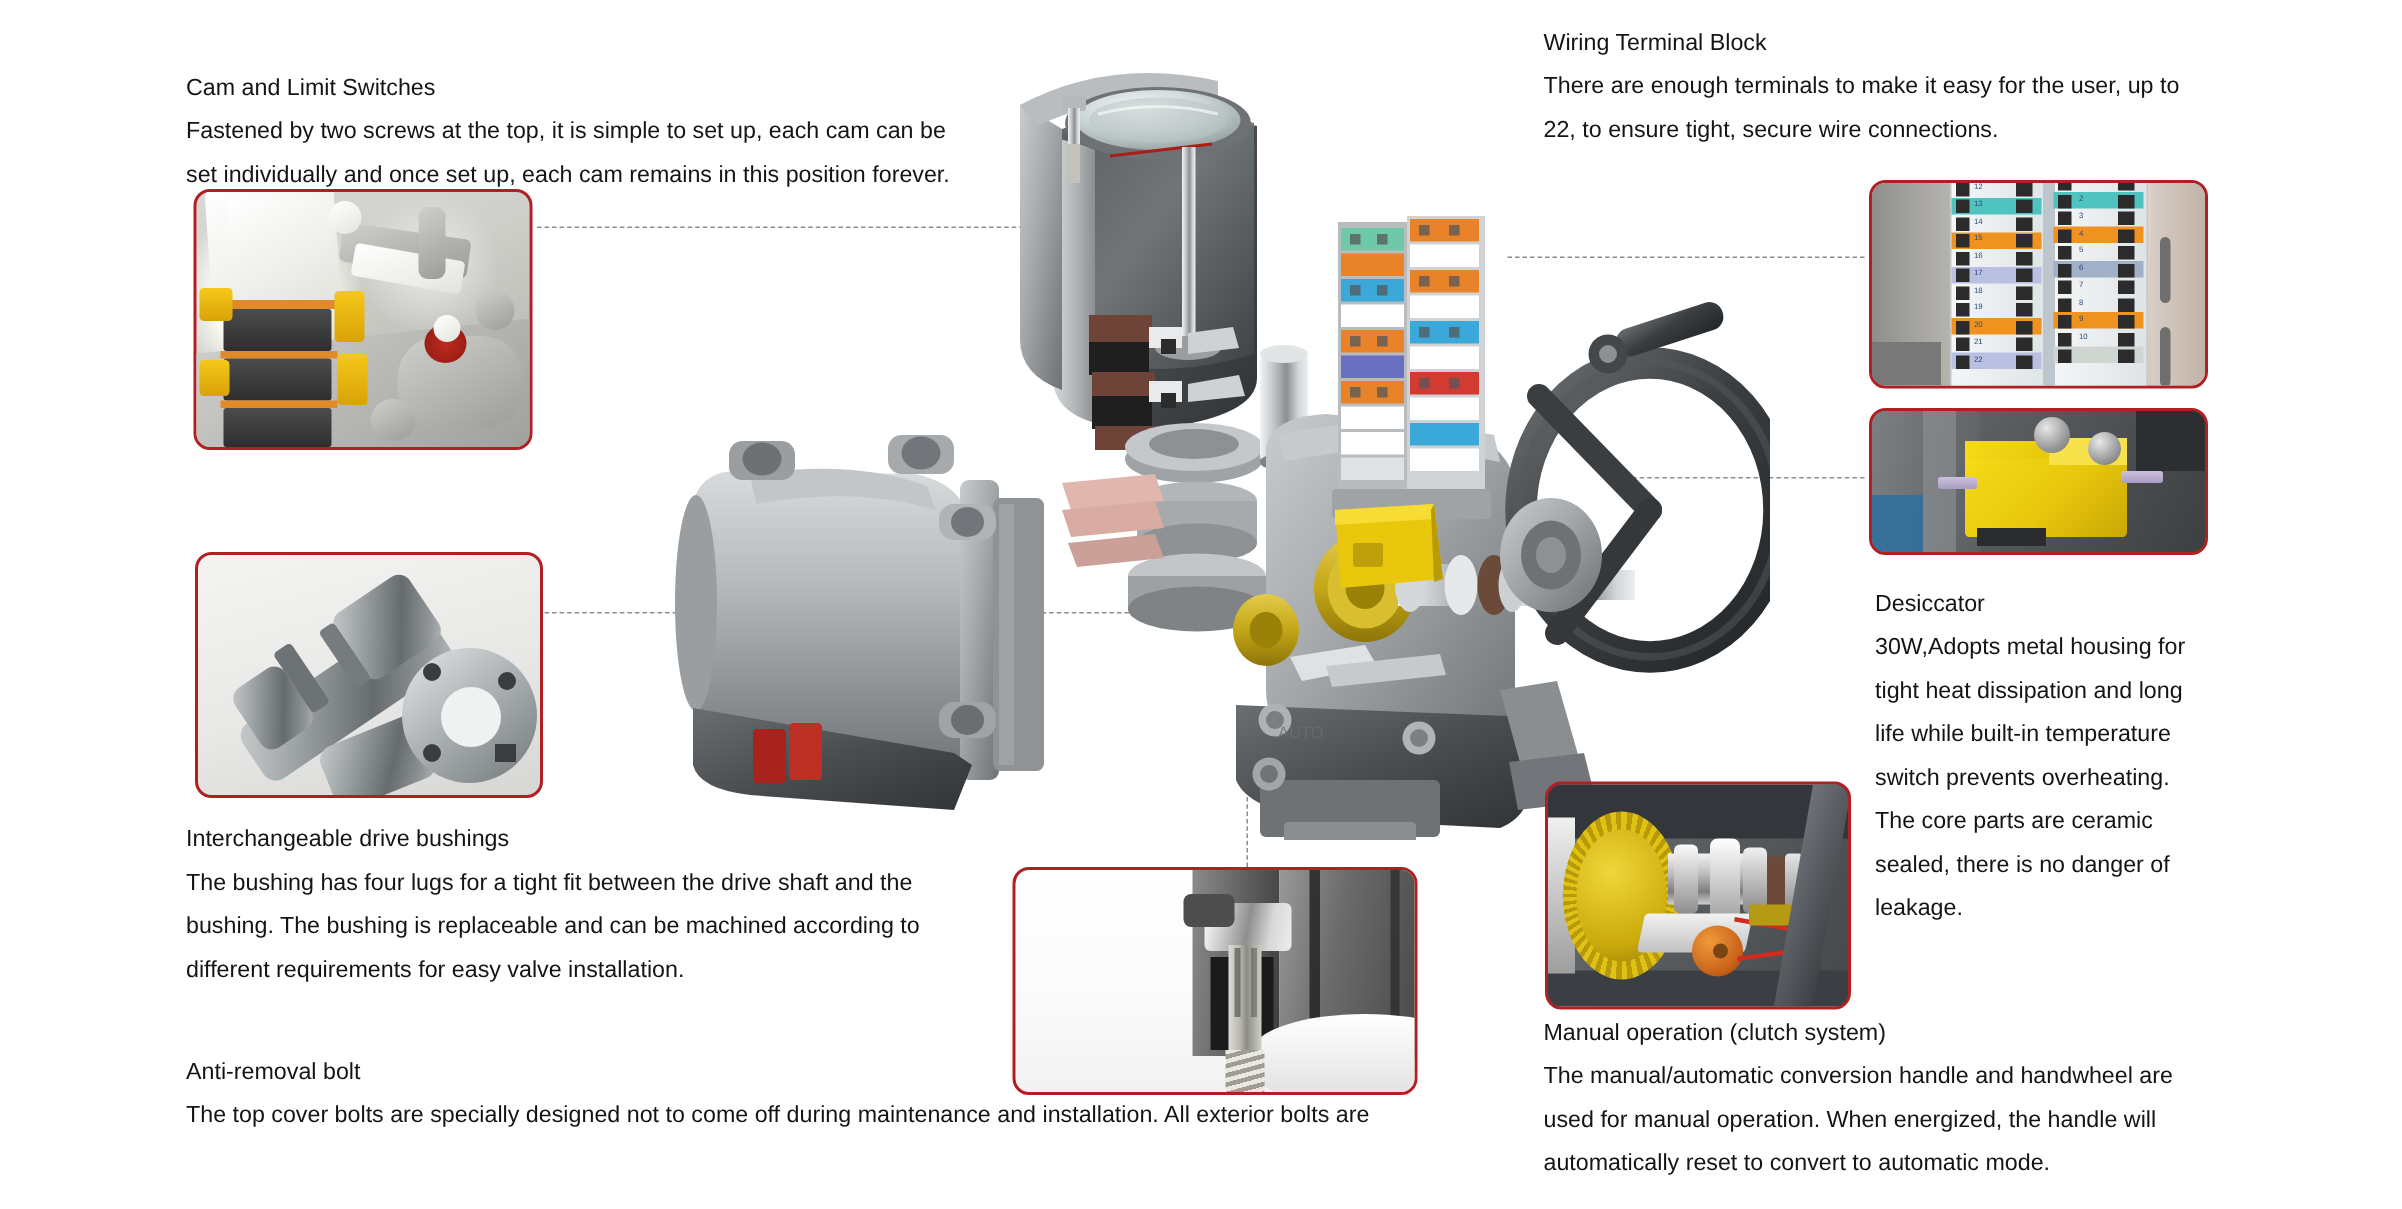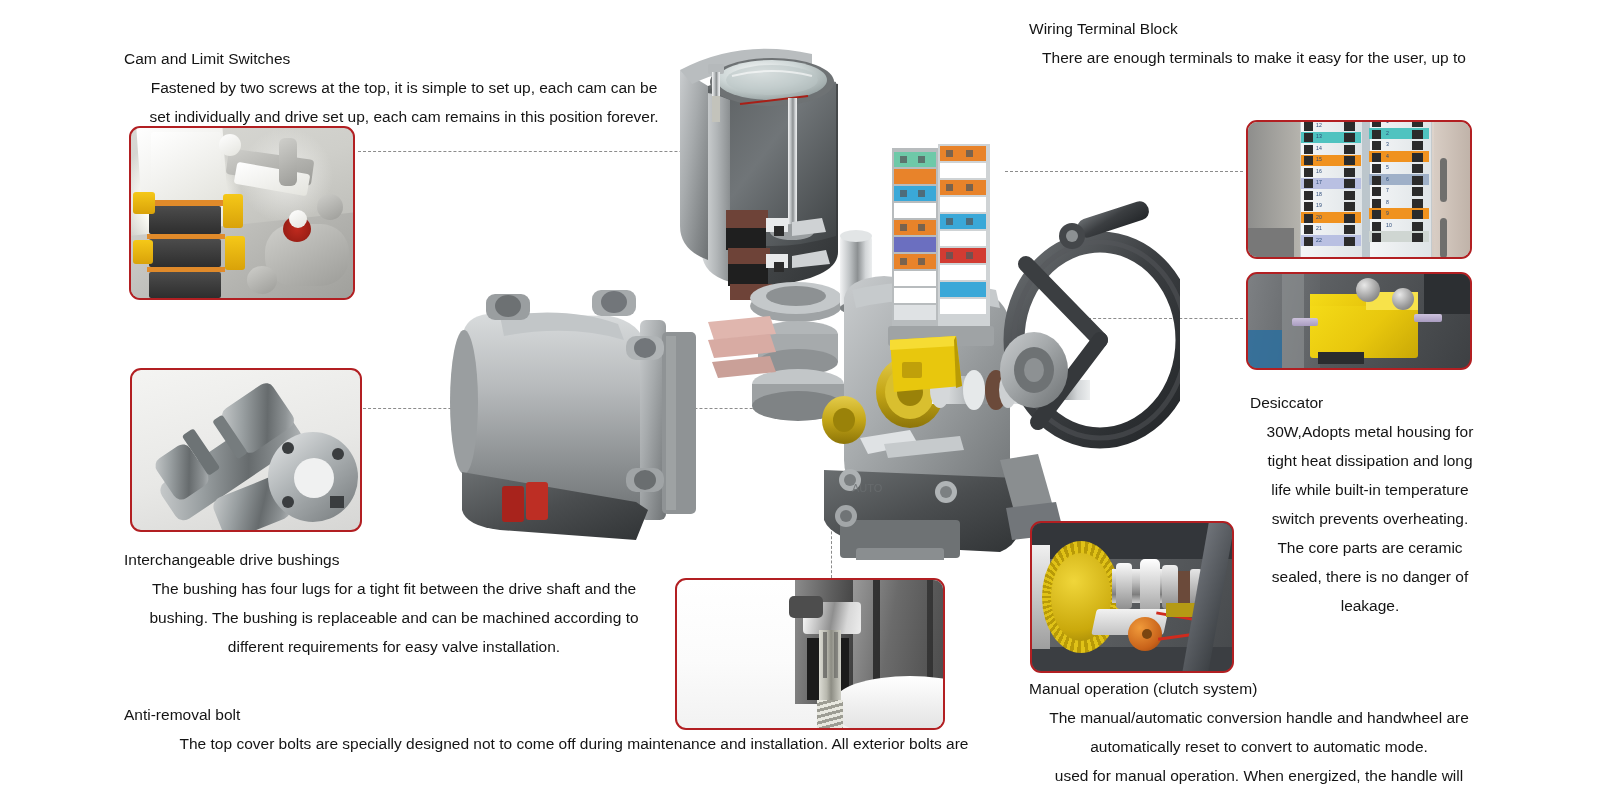--- a/index.html
+++ b/index.html
@@ -5,21 +5,21 @@
   html,body{margin:0;padding:0;background:#ffffff;}
   body{width:1601px;height:806px;position:relative;overflow:hidden;
        font-family:"Liberation Sans","DejaVu Sans",sans-serif;color:#1a1a1a;}
 
   .stage{position:absolute;left:0;top:0;width:1601px;height:806px;}
 
   
   .cap{position:absolute;}
   .cap .hd{font-size:15.5px;line-height:29px;color:#141414;white-space:nowrap;}
   .cap .bd{font-size:15.5px;line-height:29px;color:#141414;}
-  .cap .bd div{white-space:nowrap;text-align:center;}
+  .cap .bd div{white-space:nowrap;}
 
   
   .photo{position:absolute;border:2px solid #b21f22;border-radius:11px;
          overflow:hidden;background:#f2f2f0;}
 
   
   .ph-cam{background:
      radial-gradient(ellipse 40% 55% at 22% 42%, #fdfdf7 0%, #fdfdf7 40%, rgba(253,253,247,0) 70%),
      radial-gradient(ellipse 30% 40% at 70% 28%, #e9e9e6 0%, rgba(233,233,230,0) 70%),
      linear-gradient(160deg,#d8d8d4 0%,#cfcfca 38%,#bdbdb8 72%,#a9a9a4 100%);}
@@ -320,21 +320,21 @@
 
       <path d="M560 420 L598 414 L614 470 L576 478 Z" fill="#8a8e90"></path>
       <path d="M566 468 L616 462 L624 494 L572 500 Z" fill="#72767a"></path>
     </svg>
   </div>
 
   <div class="cap" style="left:124px;top:44px;width:560px;">
     <div class="hd">Cam and Limit Switches</div>
     <div class="bd">
       <div>Fastened by two screws at the top, it is simple to set up, each cam can be</div>
-      <div>set individually and drive set up, each cam remains in this position forever.</div>
+      <div>set individually and once set up, each cam remains in this position forever.</div>
     </div>
   </div>
 
   <div class="photo ph-cam" style="left:129px;top:126px;width:222px;height:170px;">
     <div class="cam-gry" style="left:-10px;top:96px;width:250px;height:90px;transform:rotate(-6deg);"></div>
     <div class="cam-wht" style="left:8px;top:-4px;width:86px;height:82px;border-radius:4px;transform:rotate(-4deg);"></div>
     <div class="cam-wht" style="left:20px;top:4px;width:70px;height:70px;border-radius:3px;"></div>
     <div class="cam-or" style="left:16px;top:72px;width:78px;height:6px;"></div>
     <div class="cam-blk" style="left:18px;top:78px;width:72px;height:28px;border-radius:2px;"></div>
     <div class="cam-or" style="left:16px;top:106px;width:78px;height:5px;"></div>
@@ -353,20 +353,21 @@
     <div class="cam-wht" style="left:158px;top:82px;width:18px;height:18px;border-radius:50%;"></div>
     <div class="cam-gry" style="left:116px;top:138px;width:30px;height:28px;border-radius:50%;"></div>
     <div class="cam-gry" style="left:186px;top:66px;width:26px;height:26px;border-radius:50%;"></div>
     <div class="cam-wht" style="left:88px;top:6px;width:22px;height:22px;border-radius:50%;"></div>
   </div>
 
   <div class="cap" style="left:1029px;top:14px;width:450px;">
     <div class="hd">Wiring Terminal Block</div>
     <div class="bd">
       <div>There are enough terminals to make it easy for the user, up to</div>
+      <div>22, to ensure tight, secure wire connections.</div>
     </div>
   </div>
 
   <div class="photo ph-term" style="left:1246px;top:120px;width:222px;height:135px;">
     <div style="position:absolute;left:0;top:0;width:52px;height:135px;background:linear-gradient(90deg,#8e8e8c,#b5b3ad);"></div>
     <div style="position:absolute;left:186px;top:0;width:36px;height:135px;background:linear-gradient(90deg,#d8cdc4,#c0b3a9);"></div>
     <div class="tstrip" style="left:52px;top:-4px;width:62px;height:143px;"></div>
     <div class="tstrip" style="left:120px;top:-8px;width:62px;height:147px;"></div>
     <div style="position:absolute;left:114px;top:-8px;width:8px;height:147px;background:#bcc6cc;"></div>
 
@@ -549,18 +550,18 @@
     <div style="position:absolute;left:126px;top:112px;width:40px;height:3px;background:#cf2b1e;transform:rotate(-8deg);"></div>
     <div style="position:absolute;left:134px;top:80px;width:40px;height:14px;background:#b59a14;"></div>
     <div style="position:absolute;left:164px;top:-4px;width:26px;height:152px;transform:skewX(-10deg);
                 background:linear-gradient(100deg,#70747a,#3d4145);"></div>
   </div>
 
   <div class="cap" style="left:1029px;top:674px;width:460px;">
     <div class="hd">Manual operation (clutch system)</div>
     <div class="bd">
       <div>The manual/automatic conversion handle and handwheel are</div>
+      <div>used for manual operation. When energized, the handle will</div>
       <div>automatically reset to convert to automatic mode.</div>
-      <div>used for manual operation. When energized, the handle will</div>
     </div>
   </div>
 
 </div>
 
 </body></html>

